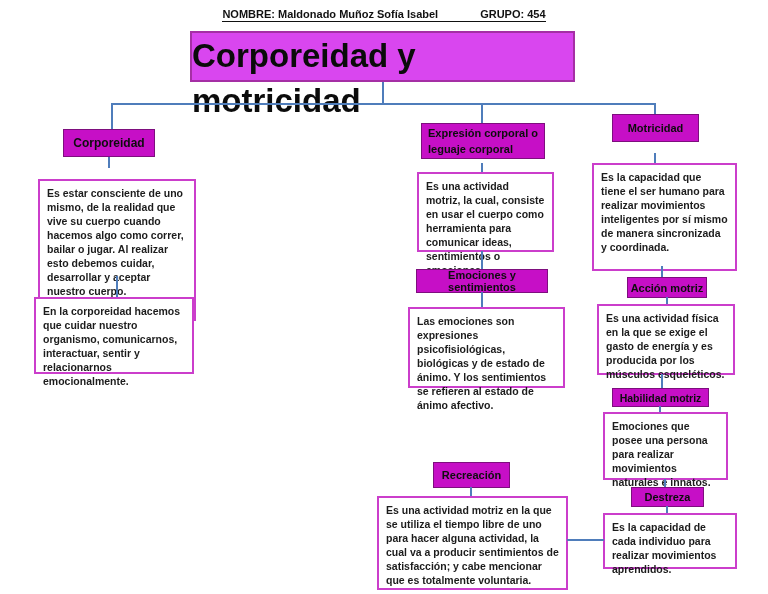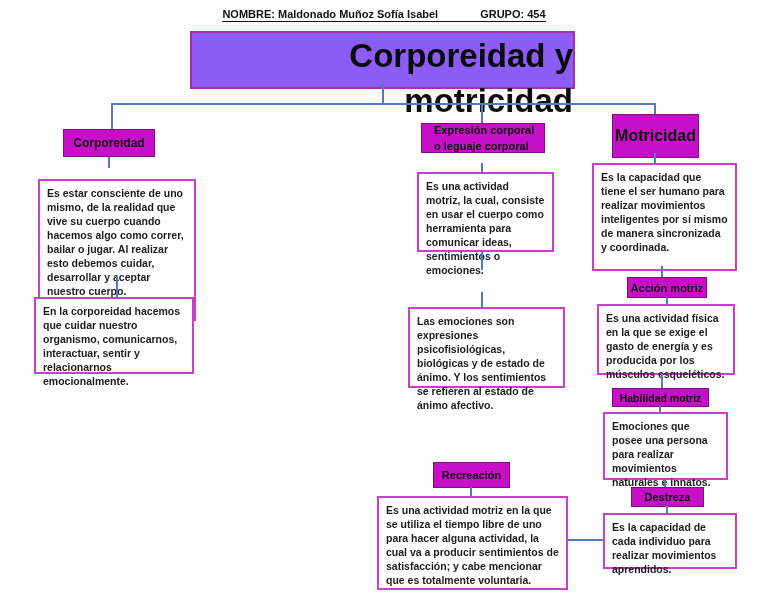--- a/index.html
+++ b/index.html
@@ -2,23 +2,23 @@
 <html><head>
 <meta charset="utf-8">
 <style>
   html,body{margin:0;padding:0;background:#fff;}
   .canvas{position:relative;width:768px;height:594px;background:#ffffff;overflow:hidden;
           font-family:"Liberation Sans",sans-serif;}
   .doc-header{position:absolute;left:0;top:8px;width:768px;text-align:center;font-size:11px;
               font-weight:bold;color:#111;}
   .doc-header .uwrap{display:inline-block;border-bottom:1.5px solid #111;padding-bottom:1px;text-align:right;}
   .dh-gap{display:inline-block;width:42px;}
-  .title-box{position:absolute;left:190px;top:31px;width:385px;height:58px;background:#8b5cf6;
+  .title-box{position:absolute;left:190px;top:31px;width:385px;height:51px;background:#d946ef;
              border:2px solid #a52fa5;box-sizing:border-box;color:#0b0b0b;font-weight:bold;
-             font-size:33px;text-align:right;line-height:45px;letter-spacing:0px;}
+             font-size:33px;text-align:left;line-height:45px;letter-spacing:0px;}
   .hdr{position:absolute;background:#c60fc6;border:1.5px solid #7e0e7e;box-sizing:border-box;
        color:#0d0d0d;font-weight:bold;display:flex;align-items:center;justify-content:center;
        text-align:center;font-size:11px;}
   .tbox{position:absolute;background:#ffffff;border:2px solid #cb3ecb;box-sizing:border-box;
         color:#1c1c1c;font-weight:bold;font-size:10.5px;line-height:14px;padding:5px 7px;}
   .vline{position:absolute;width:2px;background:#4f7dbb;}
   .hline{position:absolute;height:2px;background:#4f7dbb;}
 </style>
 </head>
 <body>
@@ -36,28 +36,29 @@
   <div class="vline" style="left:111px;top:104px;height:25px"></div>
   <div class="vline" style="left:481px;top:104px;height:20px"></div>
   <div class="vline" style="left:654px;top:104px;height:22px"></div>
 
   <div class="hdr" style="left:63px;top:129px;width:92px;height:28px;font-size:12px">Corporeidad</div>
   <div class="vline" style="left:108px;top:157px;height:11px"></div>
   <div class="tbox" style="left:38px;top:179px;width:158px;height:142px">Es estar consciente de uno mismo, de la realidad que vive su cuerpo cuando hacemos algo como correr, bailar o jugar. Al realizar esto debemos cuidar, desarrollar y aceptar nuestro cuerpo.</div>
   <div class="vline" style="left:116px;top:276px;height:22px"></div>
   <div class="tbox" style="left:34px;top:297px;width:160px;height:77px">En la corporeidad hacemos que cuidar nuestro organismo, comunicarnos, interactuar, sentir y relacionarnos emocionalmente.</div>
 
-  <div class="hdr" style="left:421px;top:123px;width:124px;height:30px;justify-content:flex-start;text-align:left;padding-left:12px;line-height:16px">Expresión corporal o leguaje corporal</div>
+  <div class="hdr" style="left:421px;top:123px;width:124px;height:36px;justify-content:flex-start;text-align:left;padding-left:6px;line-height:16px">Expresión corporal o leguaje corporal</div>
   <div class="vline" style="left:481px;top:163px;height:10px"></div>
   <div class="tbox" style="left:417px;top:172px;width:137px;height:80px">Es una actividad motriz, la cual, consiste en usar el cuerpo como herramienta para comunicar ideas, sentimientos o emociones.</div>
   <div class="vline" style="left:481px;top:251px;height:19px"></div>
+  <div class="hdr" style="left:416px;top:269px;width:132px;height:24px">Emociones y sentimientos</div>
   <div class="vline" style="left:481px;top:292px;height:16px"></div>
   <div class="tbox" style="left:408px;top:307px;width:157px;height:81px">Las emociones son expresiones psicofisiológicas, biológicas y de estado de ánimo. Y los sentimientos se refieren al estado de ánimo afectivo.</div>
 
-  <div class="hdr" style="left:612px;top:114px;width:87px;height:44px;font-size:16px">Motricidad</div>
+  <div class="hdr" style="left:612px;top:114px;width:87px;height:28px;font-size:11px">Motricidad</div>
   <div class="vline" style="left:654px;top:153px;height:11px"></div>
   <div class="tbox" style="left:592px;top:163px;width:145px;height:108px">Es la capacidad que tiene el ser humano para realizar movimientos inteligentes por sí mismo de manera sincronizada y coordinada.</div>
   <div class="vline" style="left:661px;top:266px;height:12px"></div>
 
   <div class="hdr" style="left:627px;top:277px;width:80px;height:21px">Acción motriz</div>
   <div class="vline" style="left:666px;top:297px;height:8px"></div>
   <div class="tbox" style="left:597px;top:304px;width:138px;height:71px">Es una actividad física en la que se exige el gasto de energía y es producida por los músculos esqueléticos.</div>
   <div class="vline" style="left:661px;top:374px;height:15px"></div>
 
   <div class="hdr" style="left:612px;top:388px;width:97px;height:19px;font-size:10.5px">Habilidad motriz</div>

